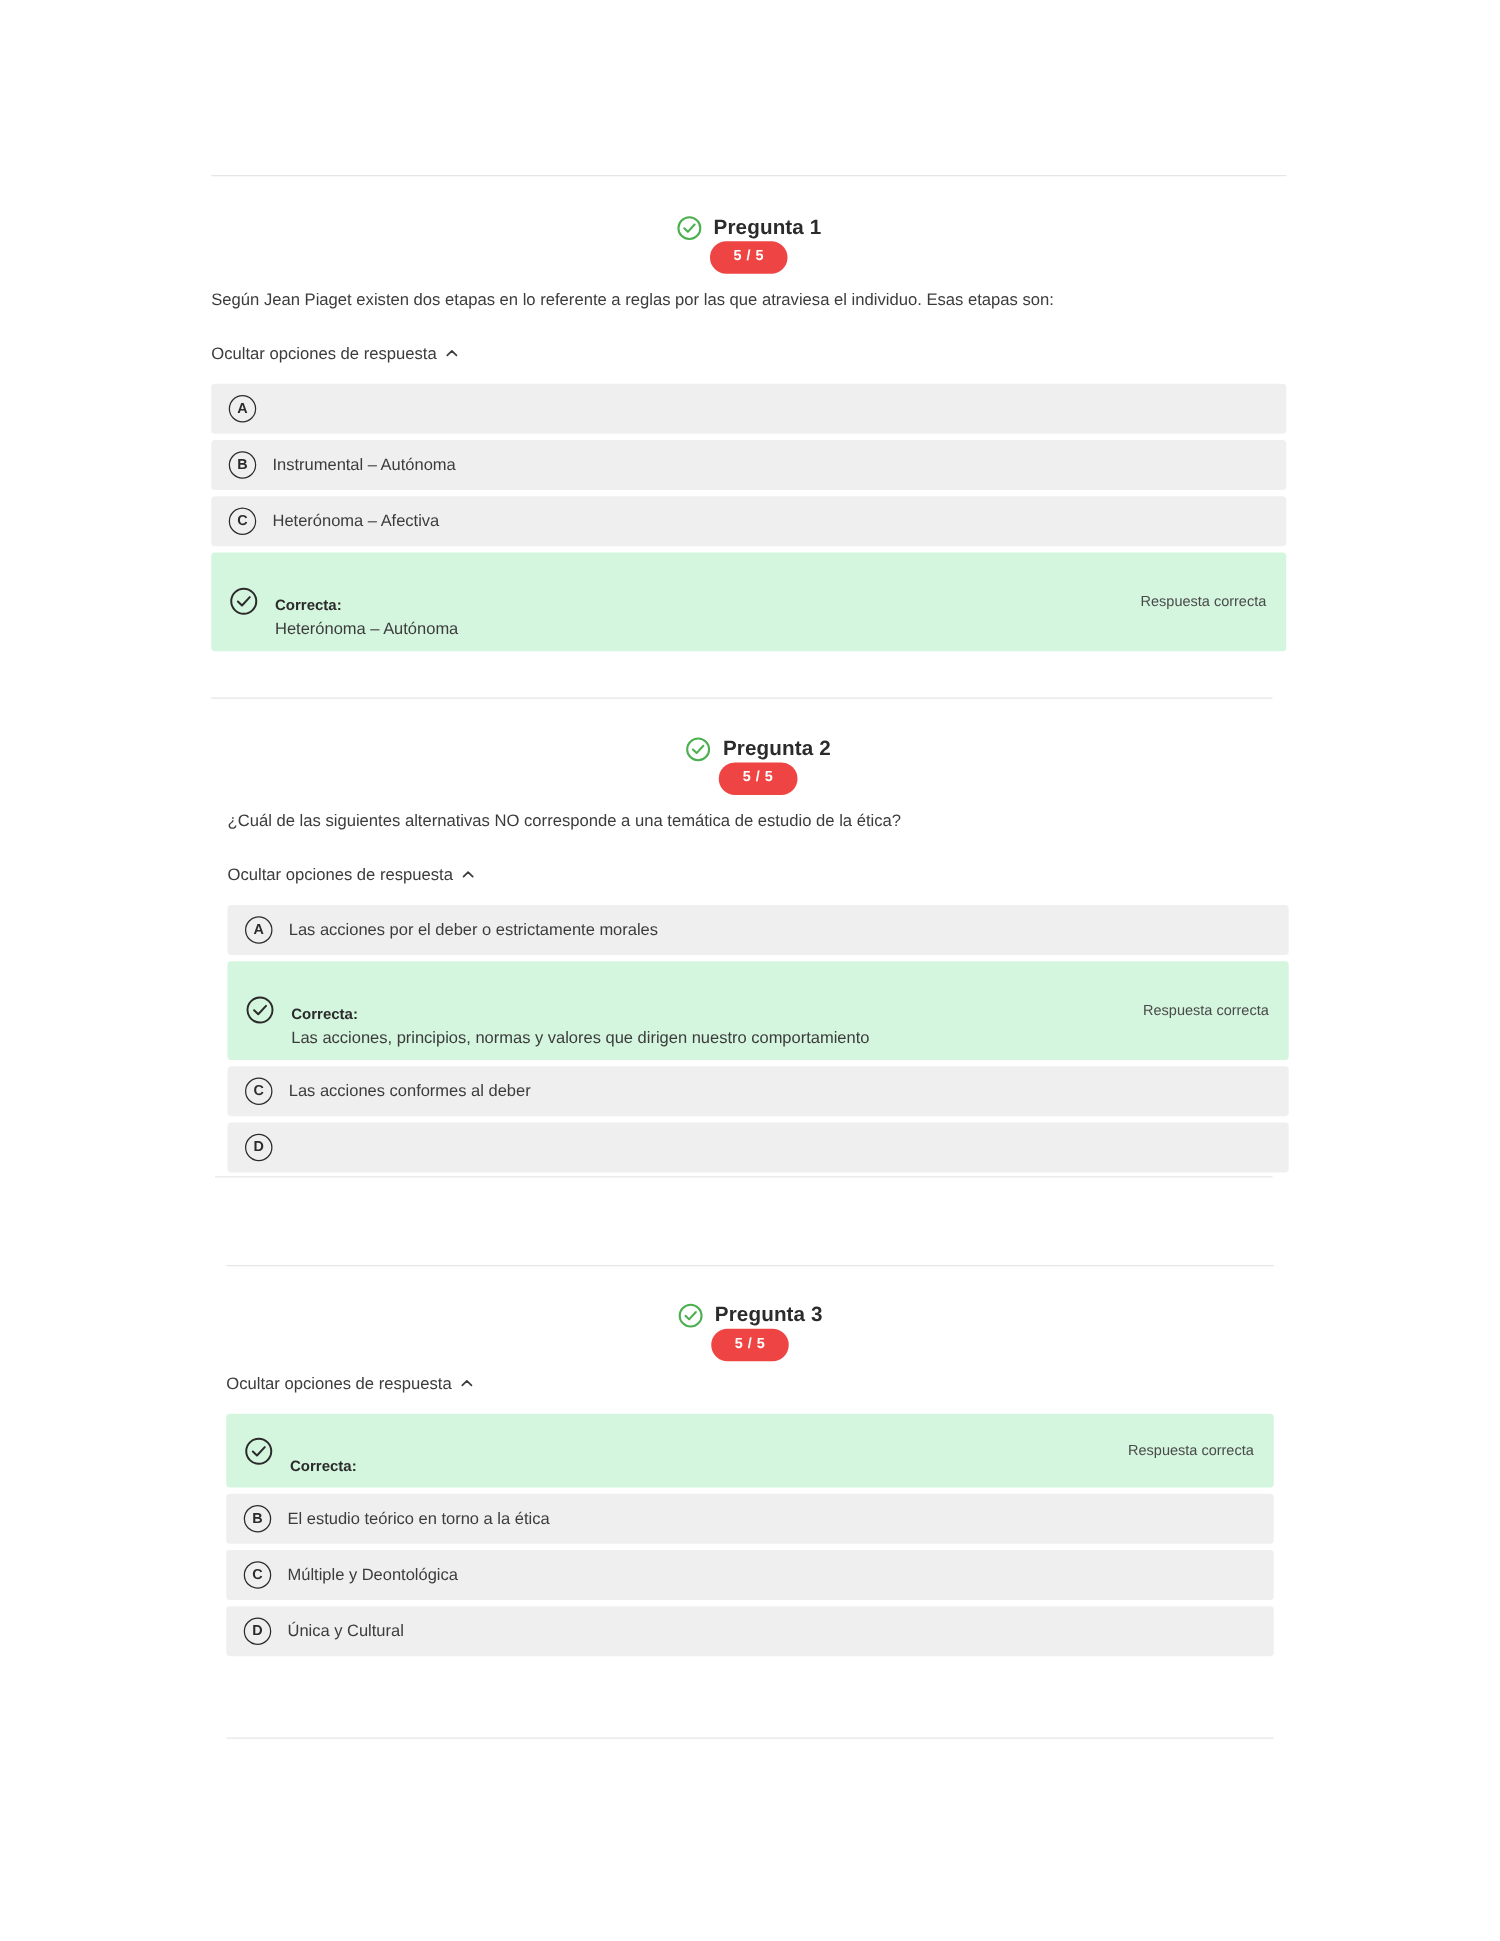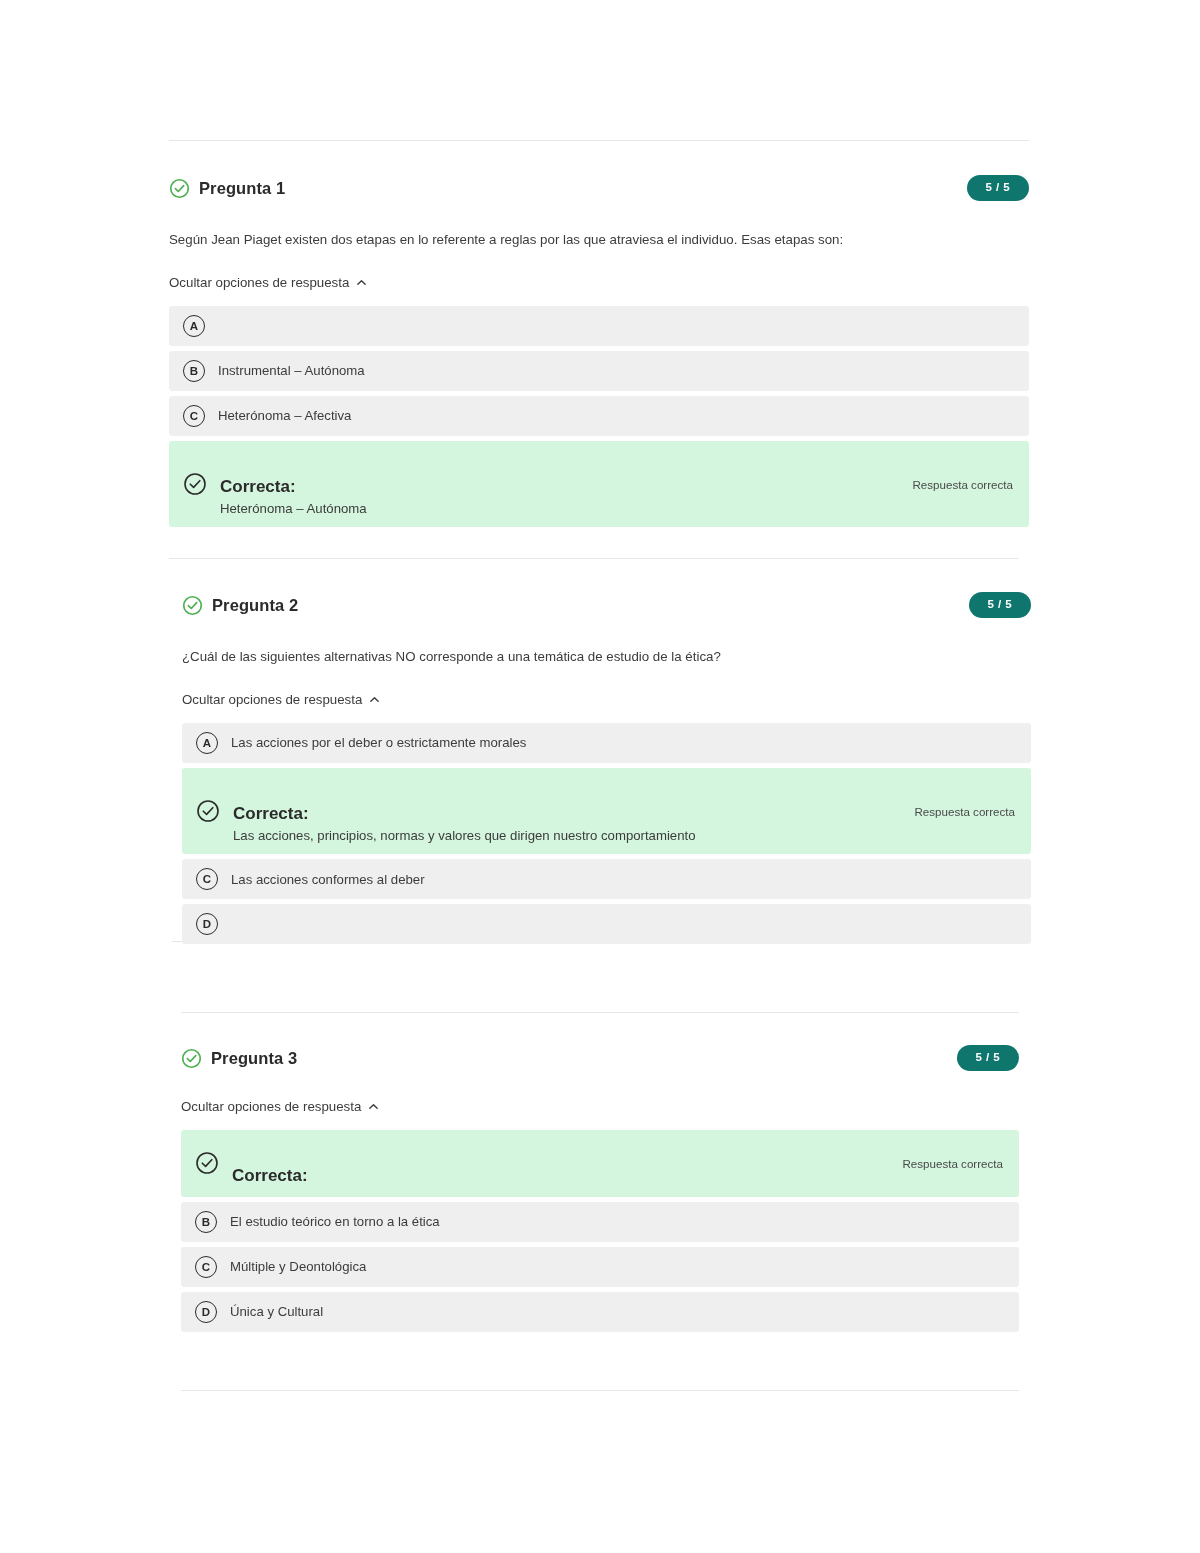--- a/index.html
+++ b/index.html
@@ -36,40 +36,41 @@
   .question-block { position: absolute; }
   .q1 { left: 169px; top: 172px; width: 860px; }
   .q2 { left: 182px; top: 589px; width: 849px; }
   .q3 { left: 181px; top: 1042px; width: 838px; }
 
   .q-header {
     display: flex;
     align-items: center;
     justify-content: space-between;
     height: 32px;
+    flex-direction: column;
   }
   .q-title-wrap {
     display: flex;
     align-items: center;
     gap: 9px;
   }
   .check-circle-green {
     width: 21px;
     height: 21px;
     flex: 0 0 21px;
     display: block;
   }
   .q-title {
     font-size: 16.5px;
     font-weight: bold;
     color: #2b2b2b;
     letter-spacing: 0.1px;
   }
   .score-badge {
-    background: #0f766e;
+    background: #ef4444;
     color: #ffffff;
     font-size: 11.5px;
     font-weight: bold;
     border-radius: 16px;
     padding: 7px 19px;
     letter-spacing: 0.4px;
     line-height: 1;
     white-space: nowrap;
   }
 
@@ -139,21 +140,21 @@
   }
 
   .opt-body { flex: 1 1 auto; min-width: 0; }
 
   .opt-text {
     font-size: 13.2px;
     color: #3c3c3c;
     line-height: 1.45;
   }
   .opt-correct-label {
-    font-size: 17px;
+    font-size: 12px;
     font-weight: bold;
     color: #2b2b2b;
     line-height: 1.5;
     margin-top: 25px;
   }
   .opt-correct-text {
     font-size: 13.2px;
     color: #3c3c3c;
     line-height: 1.5;
   }

